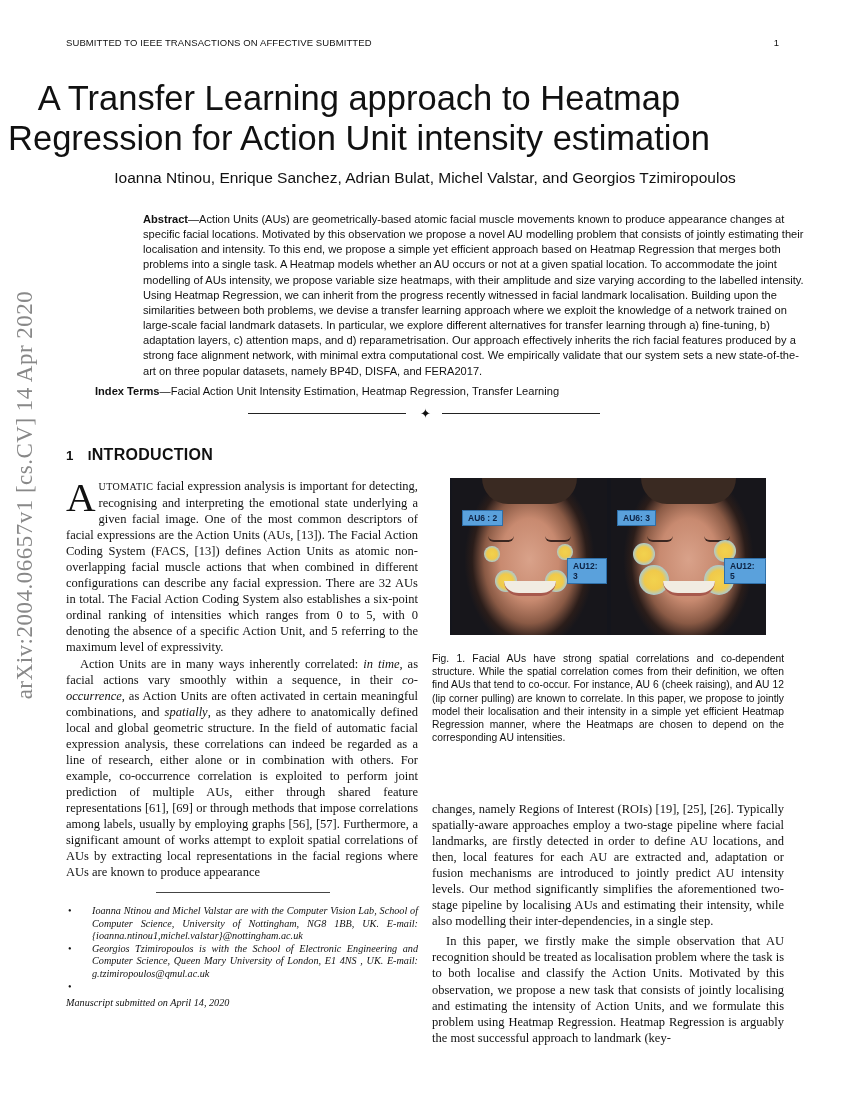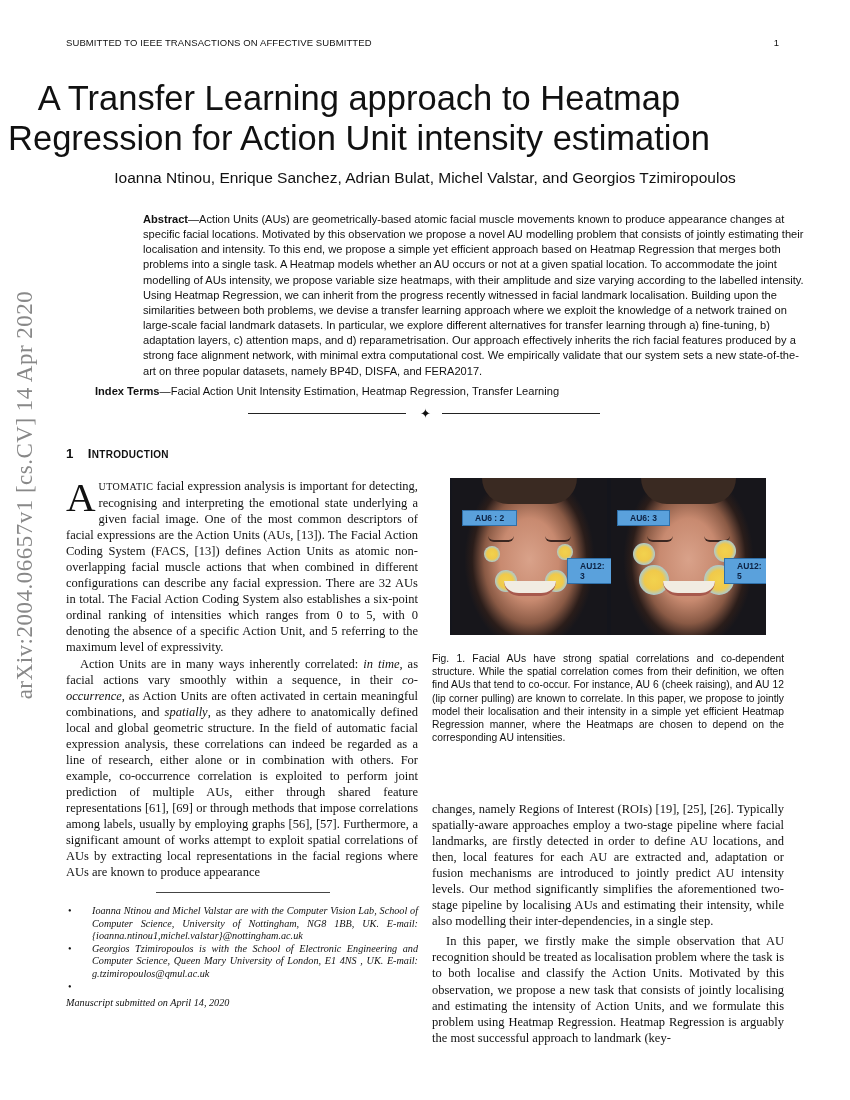--- a/index.html
+++ b/index.html
@@ -20,21 +20,21 @@
   .divider { position:absolute; top:413px; left:248px; width:352px; height:2px; }
   .divider .line { position:absolute; top:0; height:1px; background:#222; width:158px; }
   .divider .l1 { left:0; }
   .divider .l2 { right:0; }
   .divider .diamond { position:absolute; left:172px; top:-6px; font-size:13px; line-height:13px; }
 
   .arxiv-stamp { position:absolute; left:-185px; top:482px; width:420px; transform:rotate(-90deg); font-size:23px; color:#888; letter-spacing:0.5px; white-space:nowrap; text-align:center; }
 
   .section-heading { position:absolute; top:446px; left:66px; font-size:13.3px; font-weight:bold; letter-spacing:0.3px; }
   .section-heading .num { margin-right:14px; }
-  .section-heading .sc { font-size:10px;text-align:right; }
+  .section-heading .sc { font-size:16px;text-align:right; }
 
   .col { position:absolute; font-size:12.5px; line-height:16.05px; text-align:justify; }
   .col-left { left:66px; width:352px; }
   .col-right { left:432px; width:352px;margin-top:25px; }
   .col p { margin:0; }
   .indent { text-indent:14px; }
 
   .dropcap { float:left; font-size:41px; line-height:34px; margin:2px 3px 0 0; }
   .smallcaps { font-size:10px; letter-spacing:0.4px;margin-top:43px; }
 
@@ -46,21 +46,21 @@
   .footnotes .manuscript { margin-top:16px; }
 
   .figure { position:absolute; top:478px; left:450px; width:316px; height:157px; background:#14151c; overflow:hidden; }
   .face { position:absolute; top:0; width:155px; height:157px; background: radial-gradient(ellipse 42% 58% at 50% 52%, #d9a28a 0%, #c88a70 45%, #8a5a45 70%, #2a1d1a 88%, #17161b 100%); }
   .face.left { left:2px; }
   .face.right { left:161px; }
   .hair { position:absolute; top:0; left:30px; width:95px; height:26px; background:#3a2a22; border-radius:0 0 40px 40px; }
   .eye { position:absolute; width:26px; height:4px; border-bottom:2px solid #3b2620; border-radius:0 0 14px 14px; top:58px; }
   .mouth { position:absolute; width:52px; height:12px; background:#f1ece2; border-radius:0 0 26px 26px; top:103px; left:52px; border-bottom:3px solid #a7594d; }
   .blob { position:absolute; border-radius:50%; background: radial-gradient(circle, #f2d24e 0%, #f0c94a 45%, #9fcbe9 75%, #6fb2e4 100%); }
-  .au-label { position:absolute; background:#5aa1dc; color:#0d2344; font-size:8.5px; font-weight:bold; padding:2px 12px; border:1px solid #2f6fa8; font-family:"Liberation Sans", sans-serif; }
+  .au-label { position:absolute; background:#5aa1dc; color:#0d2344; font-size:8.5px; font-weight:bold; padding:2px 5px; border:1px solid #2f6fa8; font-family:"Liberation Sans", sans-serif; }
 
   .fig-caption { position:absolute; top:652px; left:432px; width:352px; font-size:10.3px; line-height:13.2px; text-align:justify; }
 </style>
 </head>
 <body>
 
 <div class="running-head sans">SUBMITTED TO IEEE TRANSACTIONS ON AFFECTIVE SUBMITTED</div>
 <div class="page-number sans">1</div>
 
 <h1 class="title sans">

